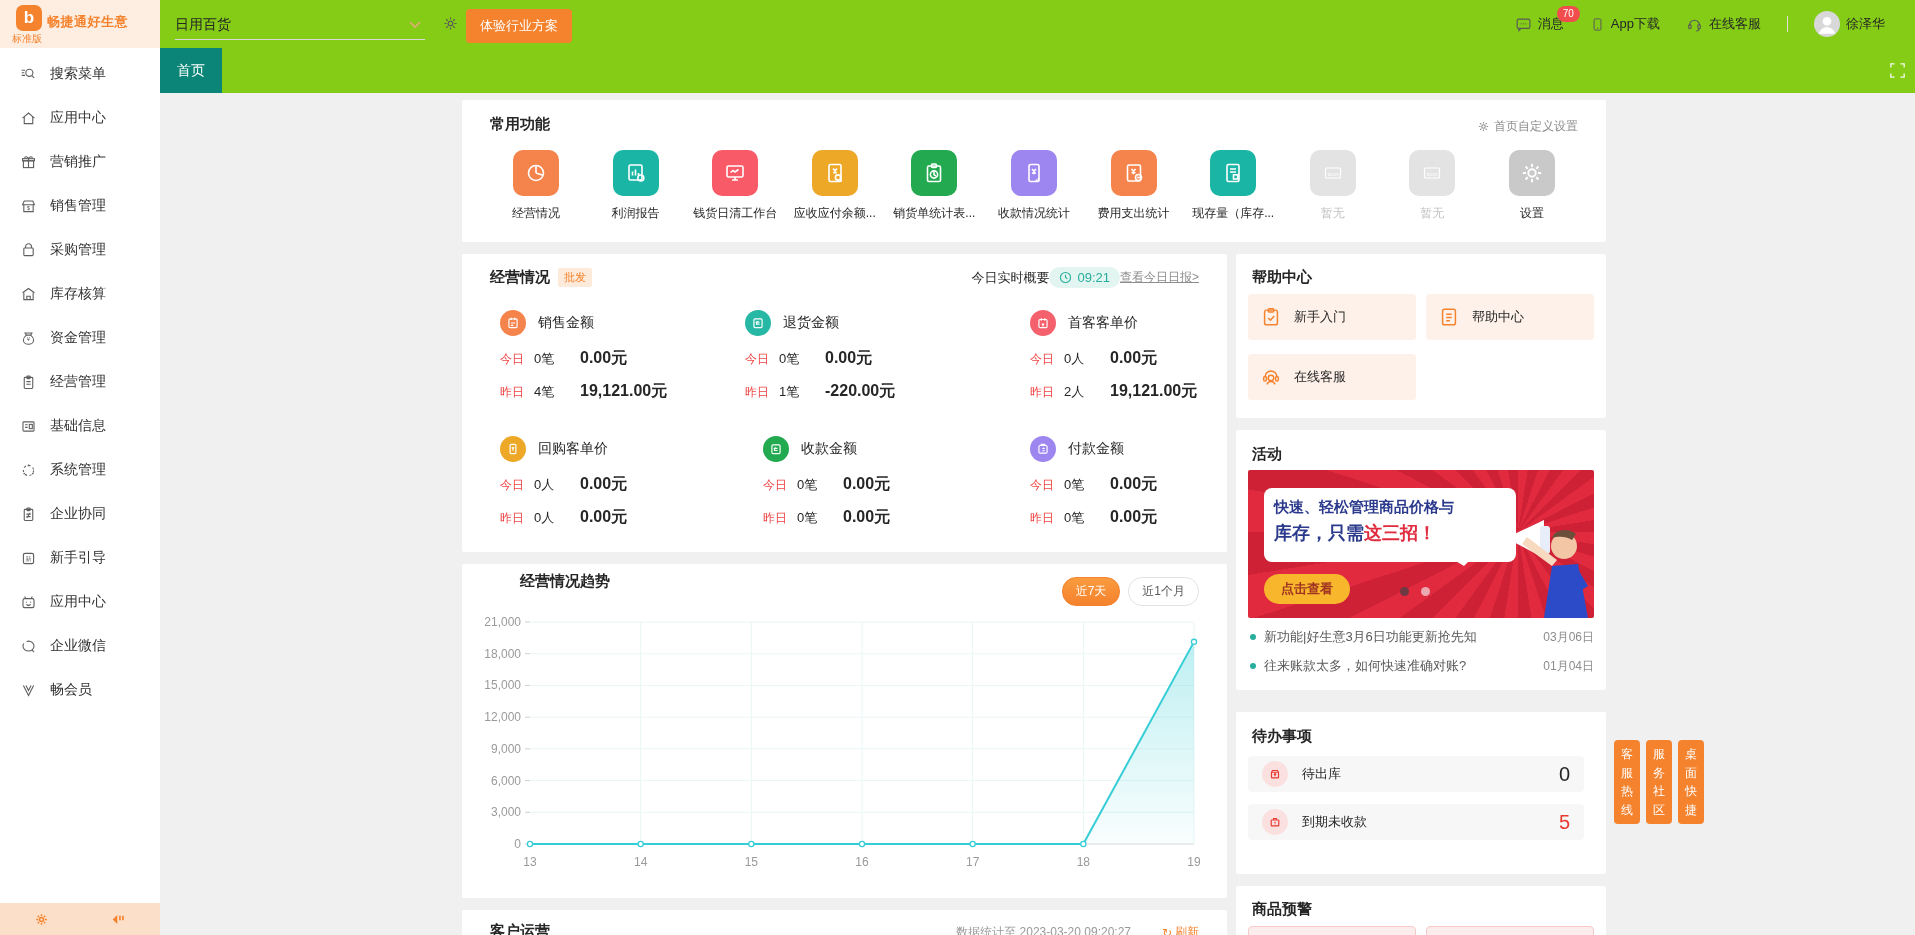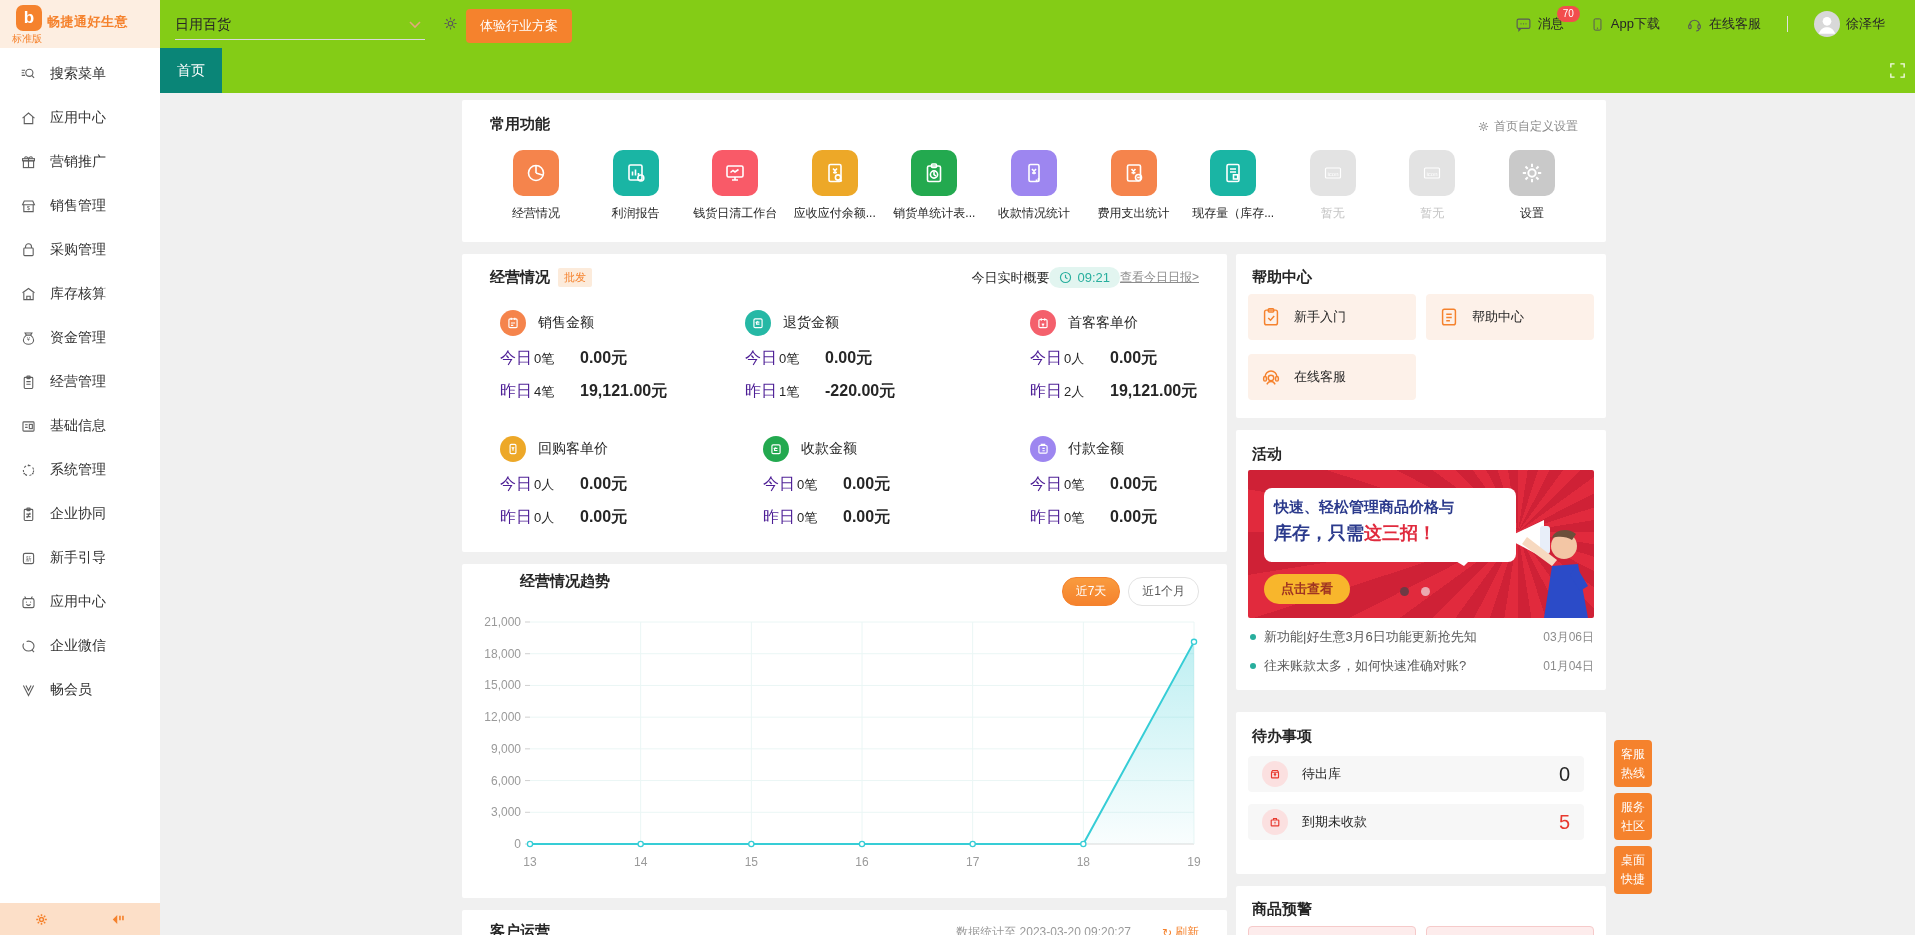--- a/index.html
+++ b/index.html
@@ -52,21 +52,21 @@
   .ov-head { position:absolute; left:28px; top:14px; display:flex; align-items:center; gap:8px; }
   .ov-badge { background:#fcebdb; color:#f5822d; font-size:11px; padding:2px 6px; border-radius:2px; }
   .ov-right { position:absolute; right:28px; top:13px; display:flex; align-items:center; }
   .ov-summary { font-size:13px; color:#262626; }
   .time-pill { background:#e2f5f0; color:#27ae9d; font-size:13px; padding:3px 10px; border-radius:13px; display:flex; align-items:center; gap:5px; }
   .report-link { font-size:12px; color:#8c8c8c; text-decoration:underline; cursor:pointer; }
   .stat { position:absolute; width:240px; }
   .stat-head { display:flex; align-items:center; gap:12px; font-size:14px; color:#262626; }
   .stat-ic { width:26px; height:26px; border-radius:50%; display:flex; align-items:center; justify-content:center; }
   .stat-row { display:flex; align-items:baseline; margin-top:12px; }
-  .stat-row .lbl { width:34px; font-size:16px; color:#4c1d95; }
+  .stat-row .lbl { width:34px; font-size:12px; color:#ef4444; }
   .stat-row .cnt { width:46px; font-size:13px; color:#262626; }
   .stat-row .val { font-size:16px; font-weight:600; color:#262626; }
   .stat.s0 { left:38px;  top:56px; } .stat.s1 { left:283px; top:56px; } .stat.s2 { left:568px; top:56px; }
   .stat.s3 { left:38px;  top:182px;} .stat.s4 { left:301px; top:182px;} .stat.s5 { left:568px; top:182px;}
 
   
   .chart-card { left:462px; top:564px; width:765px; height:334px; }
   .chart-card .card-title { position:absolute; left:28px; top:8px;margin-left:30px; }
   .range-btns { position:absolute; right:28px; top:13px; display:flex; gap:8px; }
   .range-btn { font-size:12px; padding:5px 13px; border-radius:14px; cursor:pointer; border:1px solid #e3e3e3; background:#fff; color:#595959; font-family:inherit; }
@@ -117,21 +117,21 @@
   .todo-val { margin-left:auto; font-size:20px; color:#262626; }
   .todo-val.hot { color:#e8392f; }
 
   
   .alert-card { left:1236px; top:886px; width:370px; height:120px; }
   .alert-card .card-title { position:absolute; left:16px; top:14px; }
   .alert-grid { position:absolute; left:12px; right:12px; top:40px; display:grid; grid-template-columns:1fr 1fr; gap:10px; }
   .alert-box { height:62px; background:#fdecec; border:1px solid #f6caca; border-radius:4px; }
 
   
-  .float-btns { position:absolute; left:1614px; top:740px; width:38px; display:flex; flex-direction:column; gap:6px; z-index:6; }
+  .float-btns { position:absolute; left:1614px; top:740px; width:38px; display:flex; flex-direction:row; gap:6px; z-index:6; }
   .float-btn { background:#f5822d; color:#fff; font-size:12px; line-height:1.55; padding:5px 7px; border-radius:4px; text-align:center; word-break:break-all; cursor:pointer; }
 </style>
 </head>
 <body>
 
 <div class="screen">
 
   <aside class="sidebar">
     <div class="logo-block">
       <div class="logo-mark">b</div>

